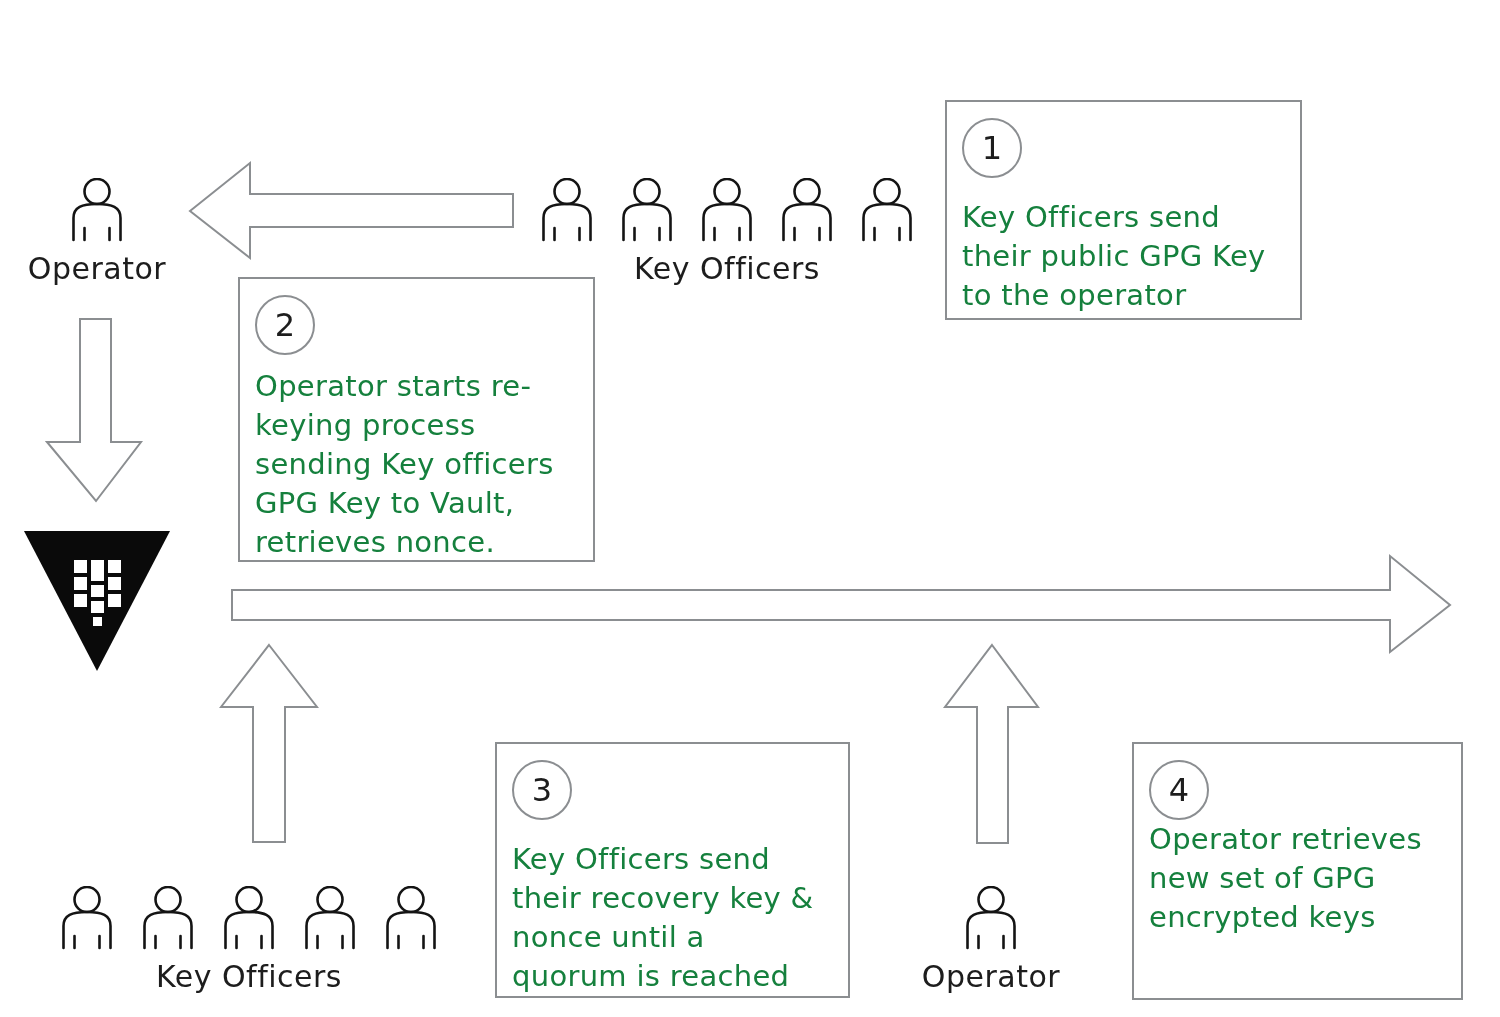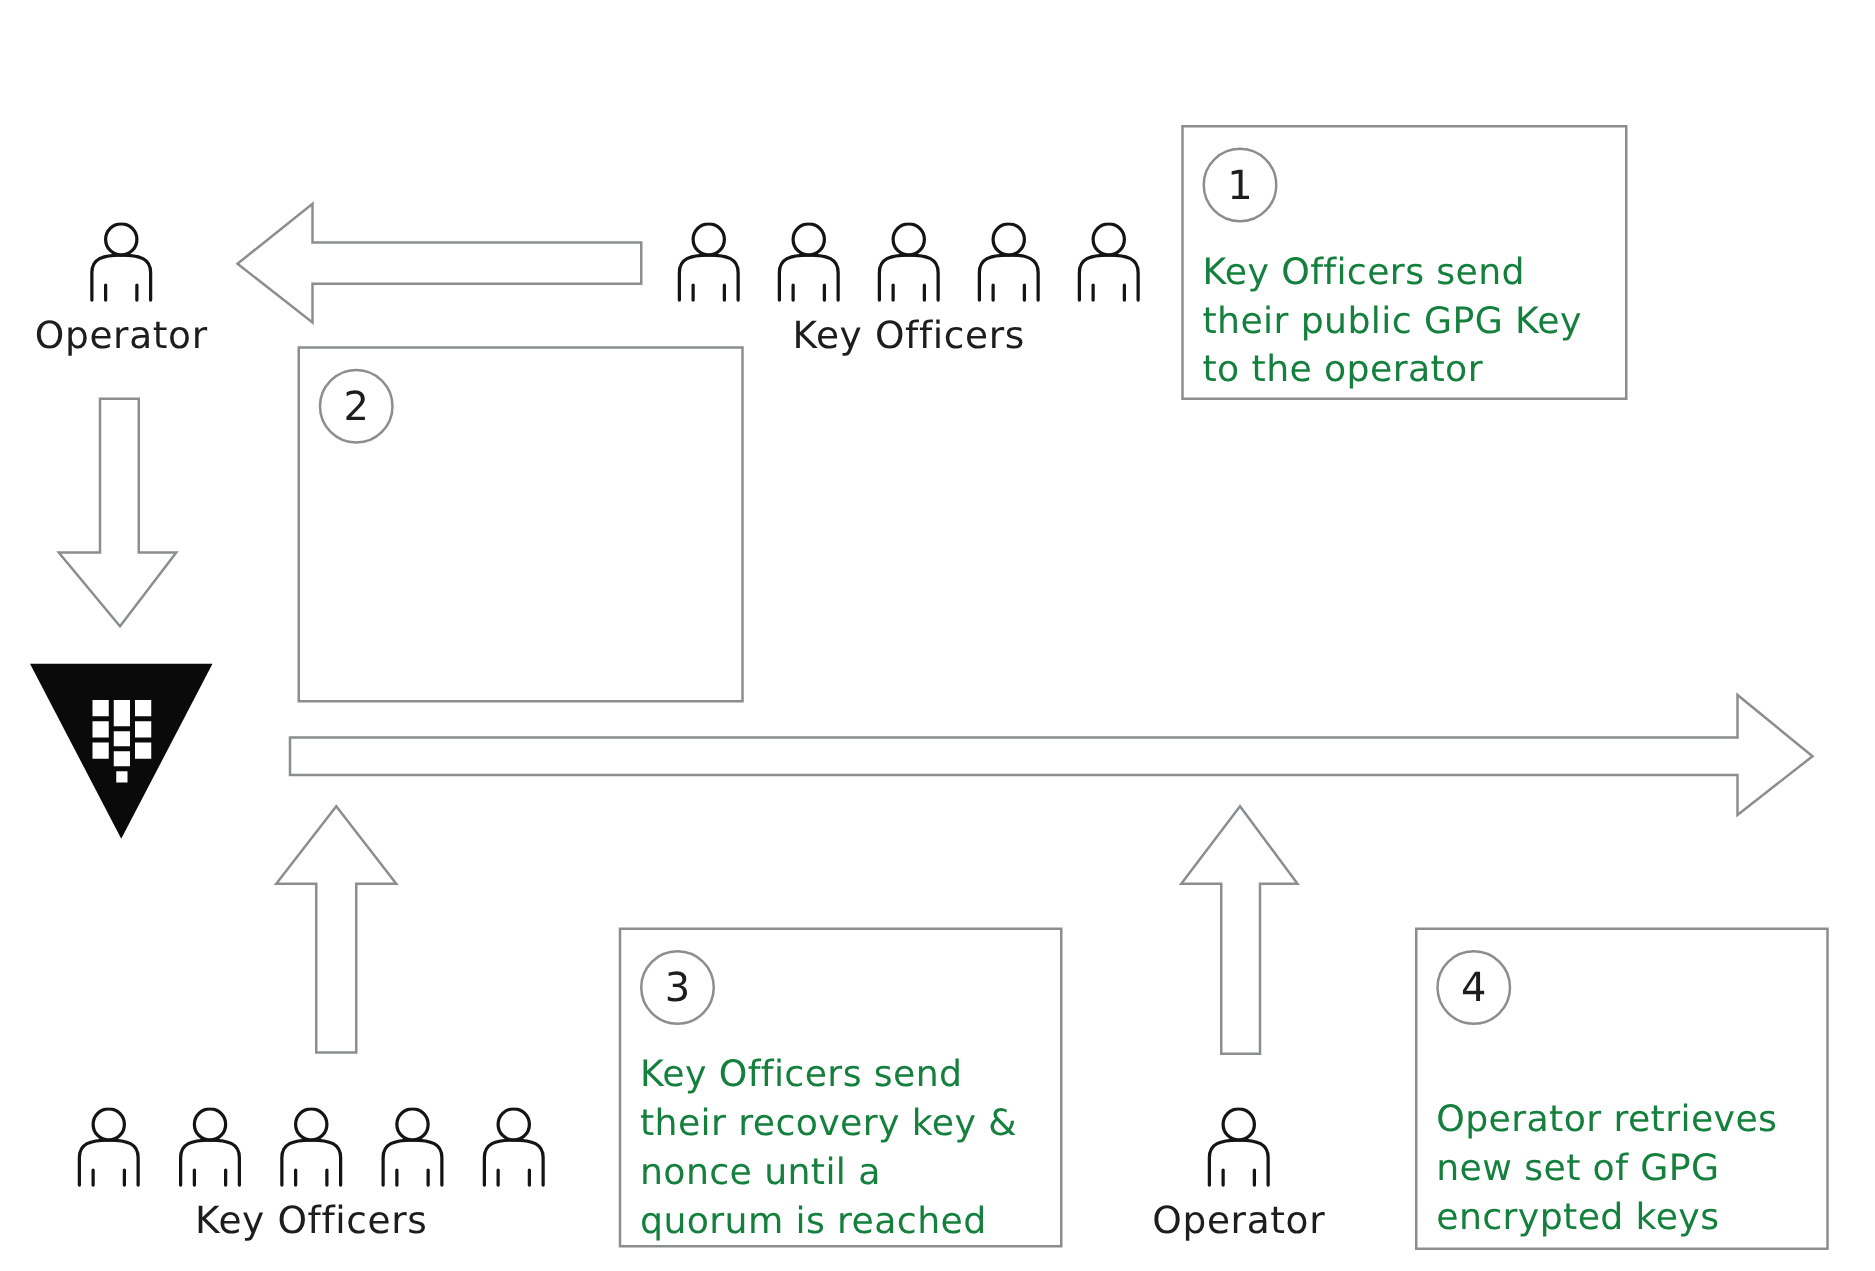--- a/index.html
+++ b/index.html
@@ -71,21 +71,21 @@
     font-size: 29px;
     line-height: 39px;
     color: #15803d;
     white-space: pre-line;
     margin: 0;
     letter-spacing: 0.3px;
   }
   .step-box.s1 .step-text { margin-top: 20px; }
   .step-box.s2 .step-text { margin-top: 12px; }
   .step-box.s3 .step-text { margin-top: 20px; }
-  .step-box.s4 .step-text { margin-top: 56px; }
+  .step-box.s4 .step-text { }
 </style>
 </head>
 <body>
 
 <div class="canvas">
 
   <div class="actor-group" style="left:30px; top:178px; width:134px;">
     <svg class="person" width="52" height="64" viewBox="0 0 52 64">
       <circle cx="26" cy="13.5" r="12.5"></circle>
       <path d="M 2.5 62 L 2.5 40 C 2.5 29 11 26 26 26 C 41 26 49.5 29 49.5 40 L 49.5 62"></path>
@@ -169,20 +169,25 @@
 
   <div class="step-box s1" style="left:945px; top:100px; width:357px; height:220px;">
     <div class="step-num">1</div>
     <p class="step-text">Key Officers send
 their public GPG Key
 to the operator</p>
   </div>
 
   <div class="step-box s2" style="left:238px; top:277px; width:357px; height:285px;">
     <div class="step-num">2</div>
+    <p class="step-text">Operator starts re-
+keying process
+sending Key officers
+GPG Key to Vault,
+retrieves nonce.</p>
   </div>
 
   <div class="step-box s3" style="left:495px; top:742px; width:355px; height:256px;">
     <div class="step-num">3</div>
     <p class="step-text">Key Officers send
 their recovery key &amp;
 nonce until a
 quorum is reached</p>
   </div>
 

